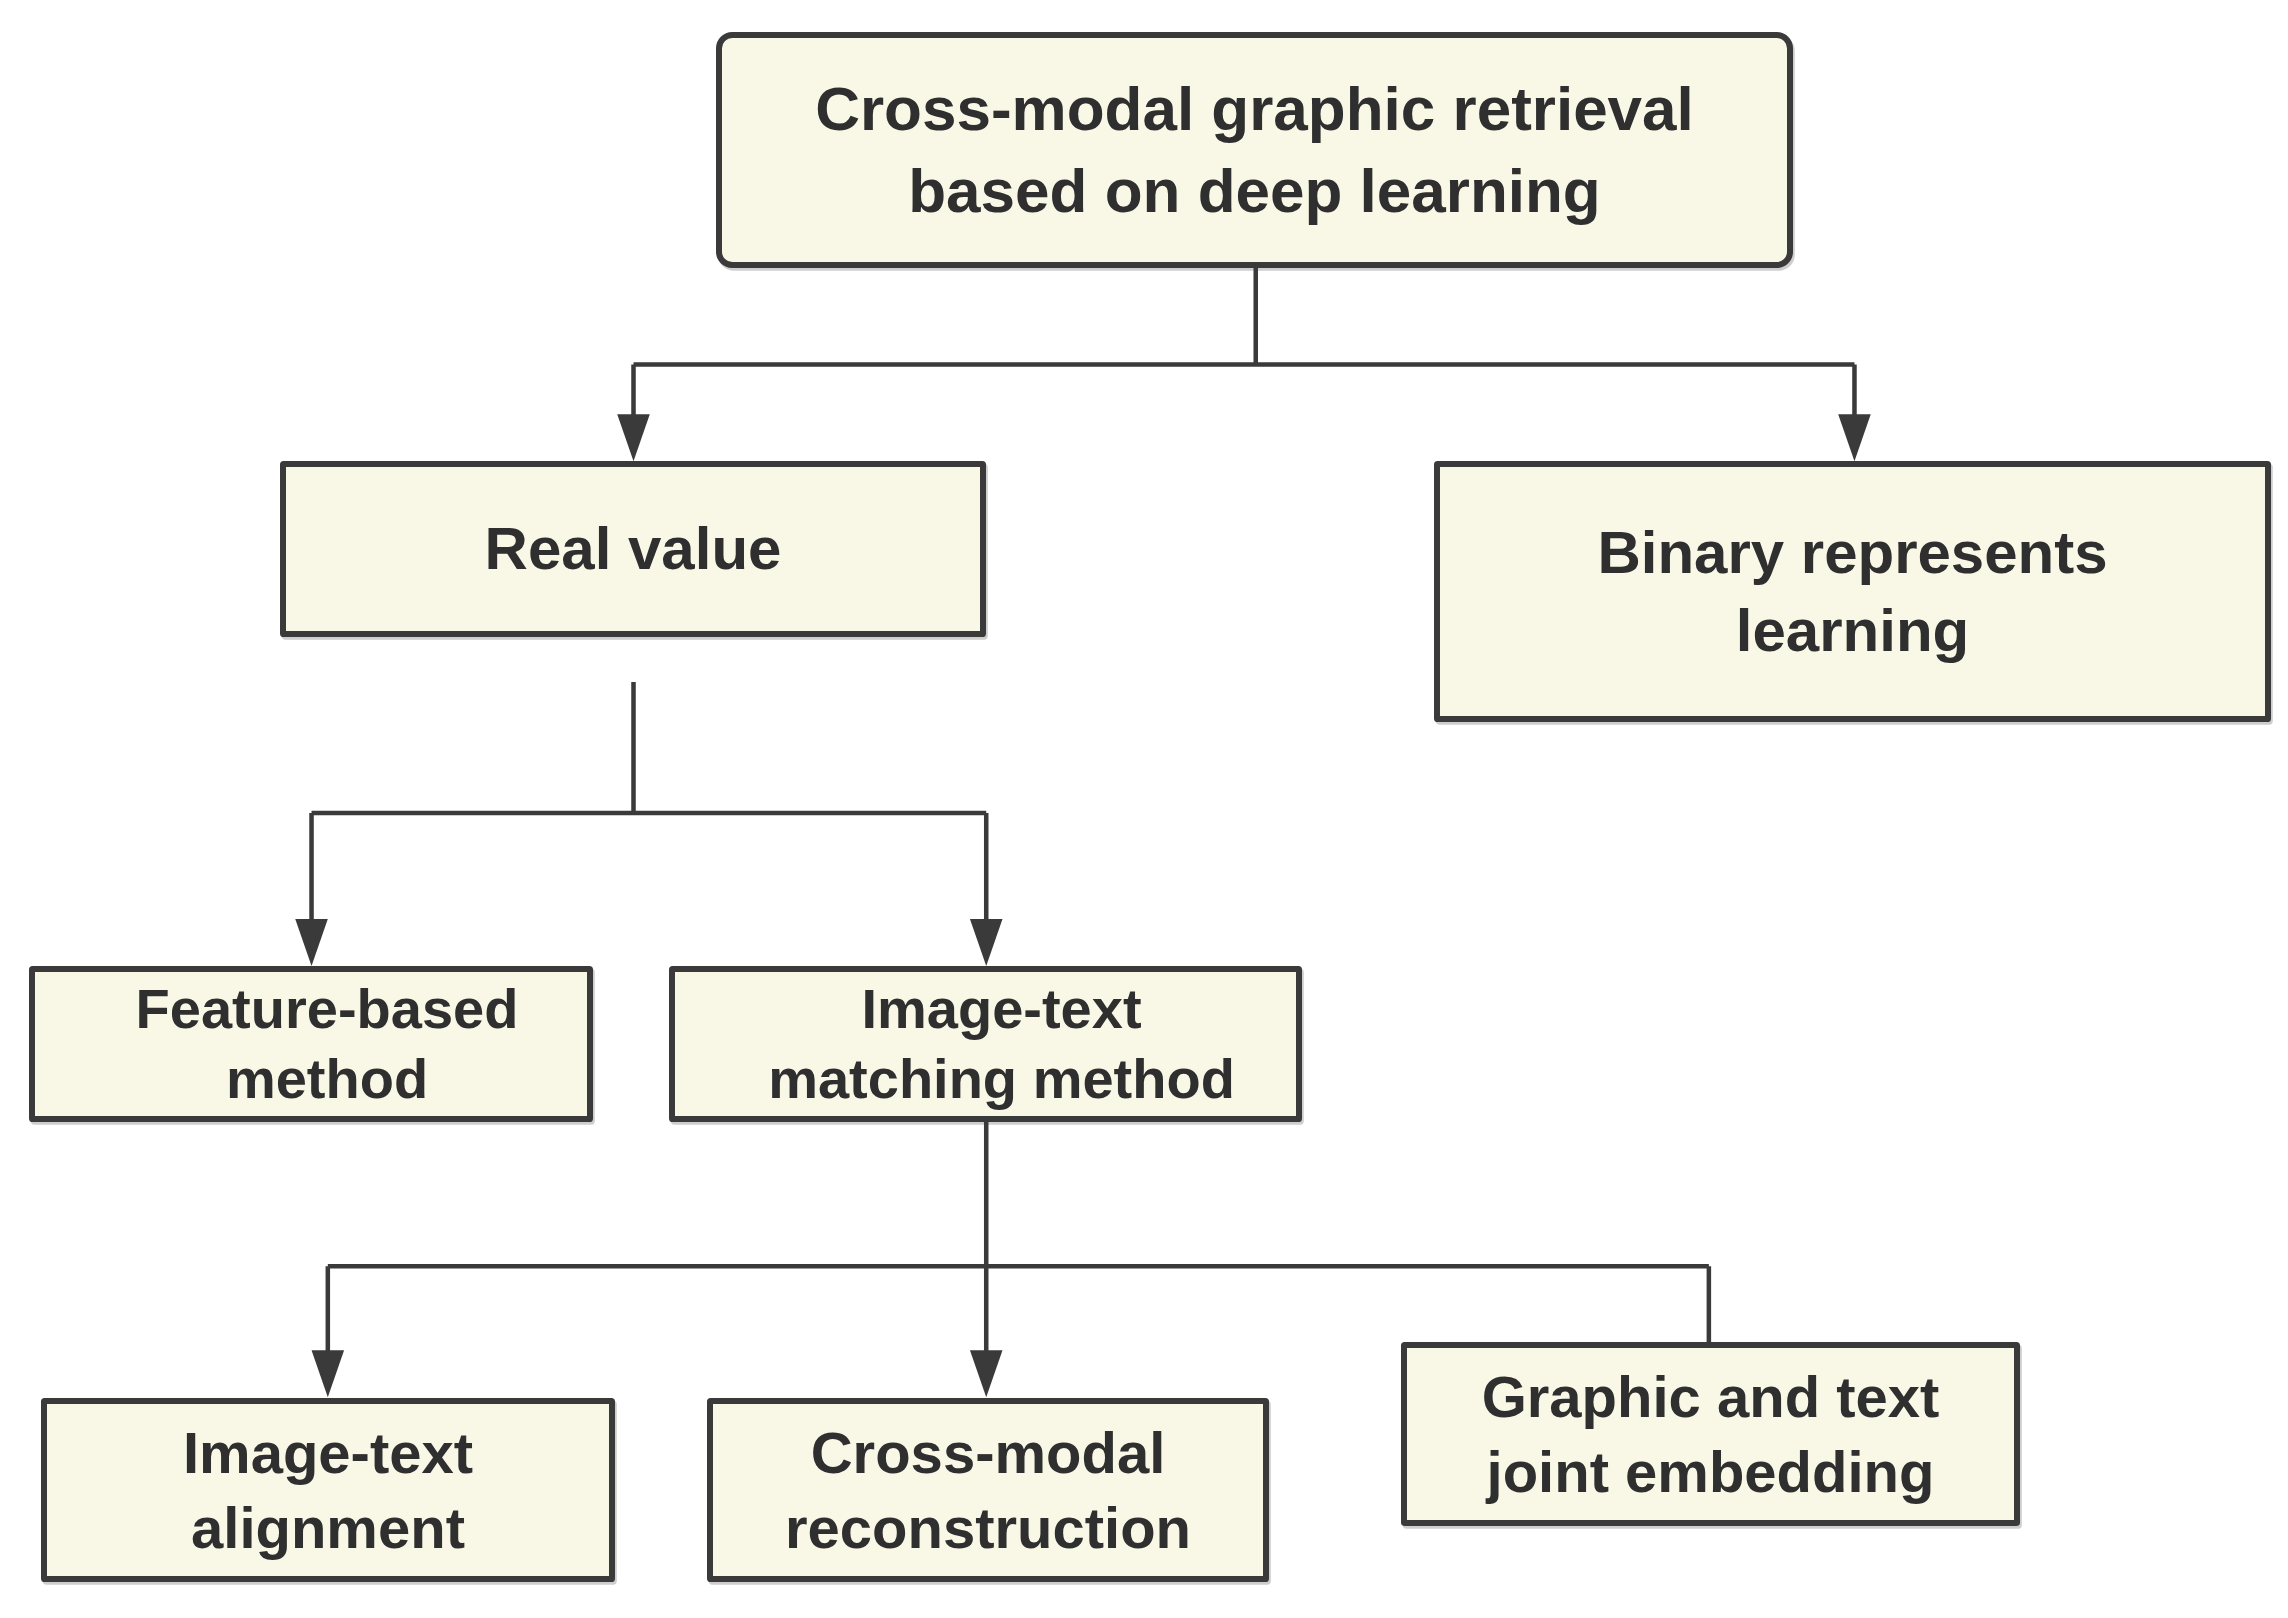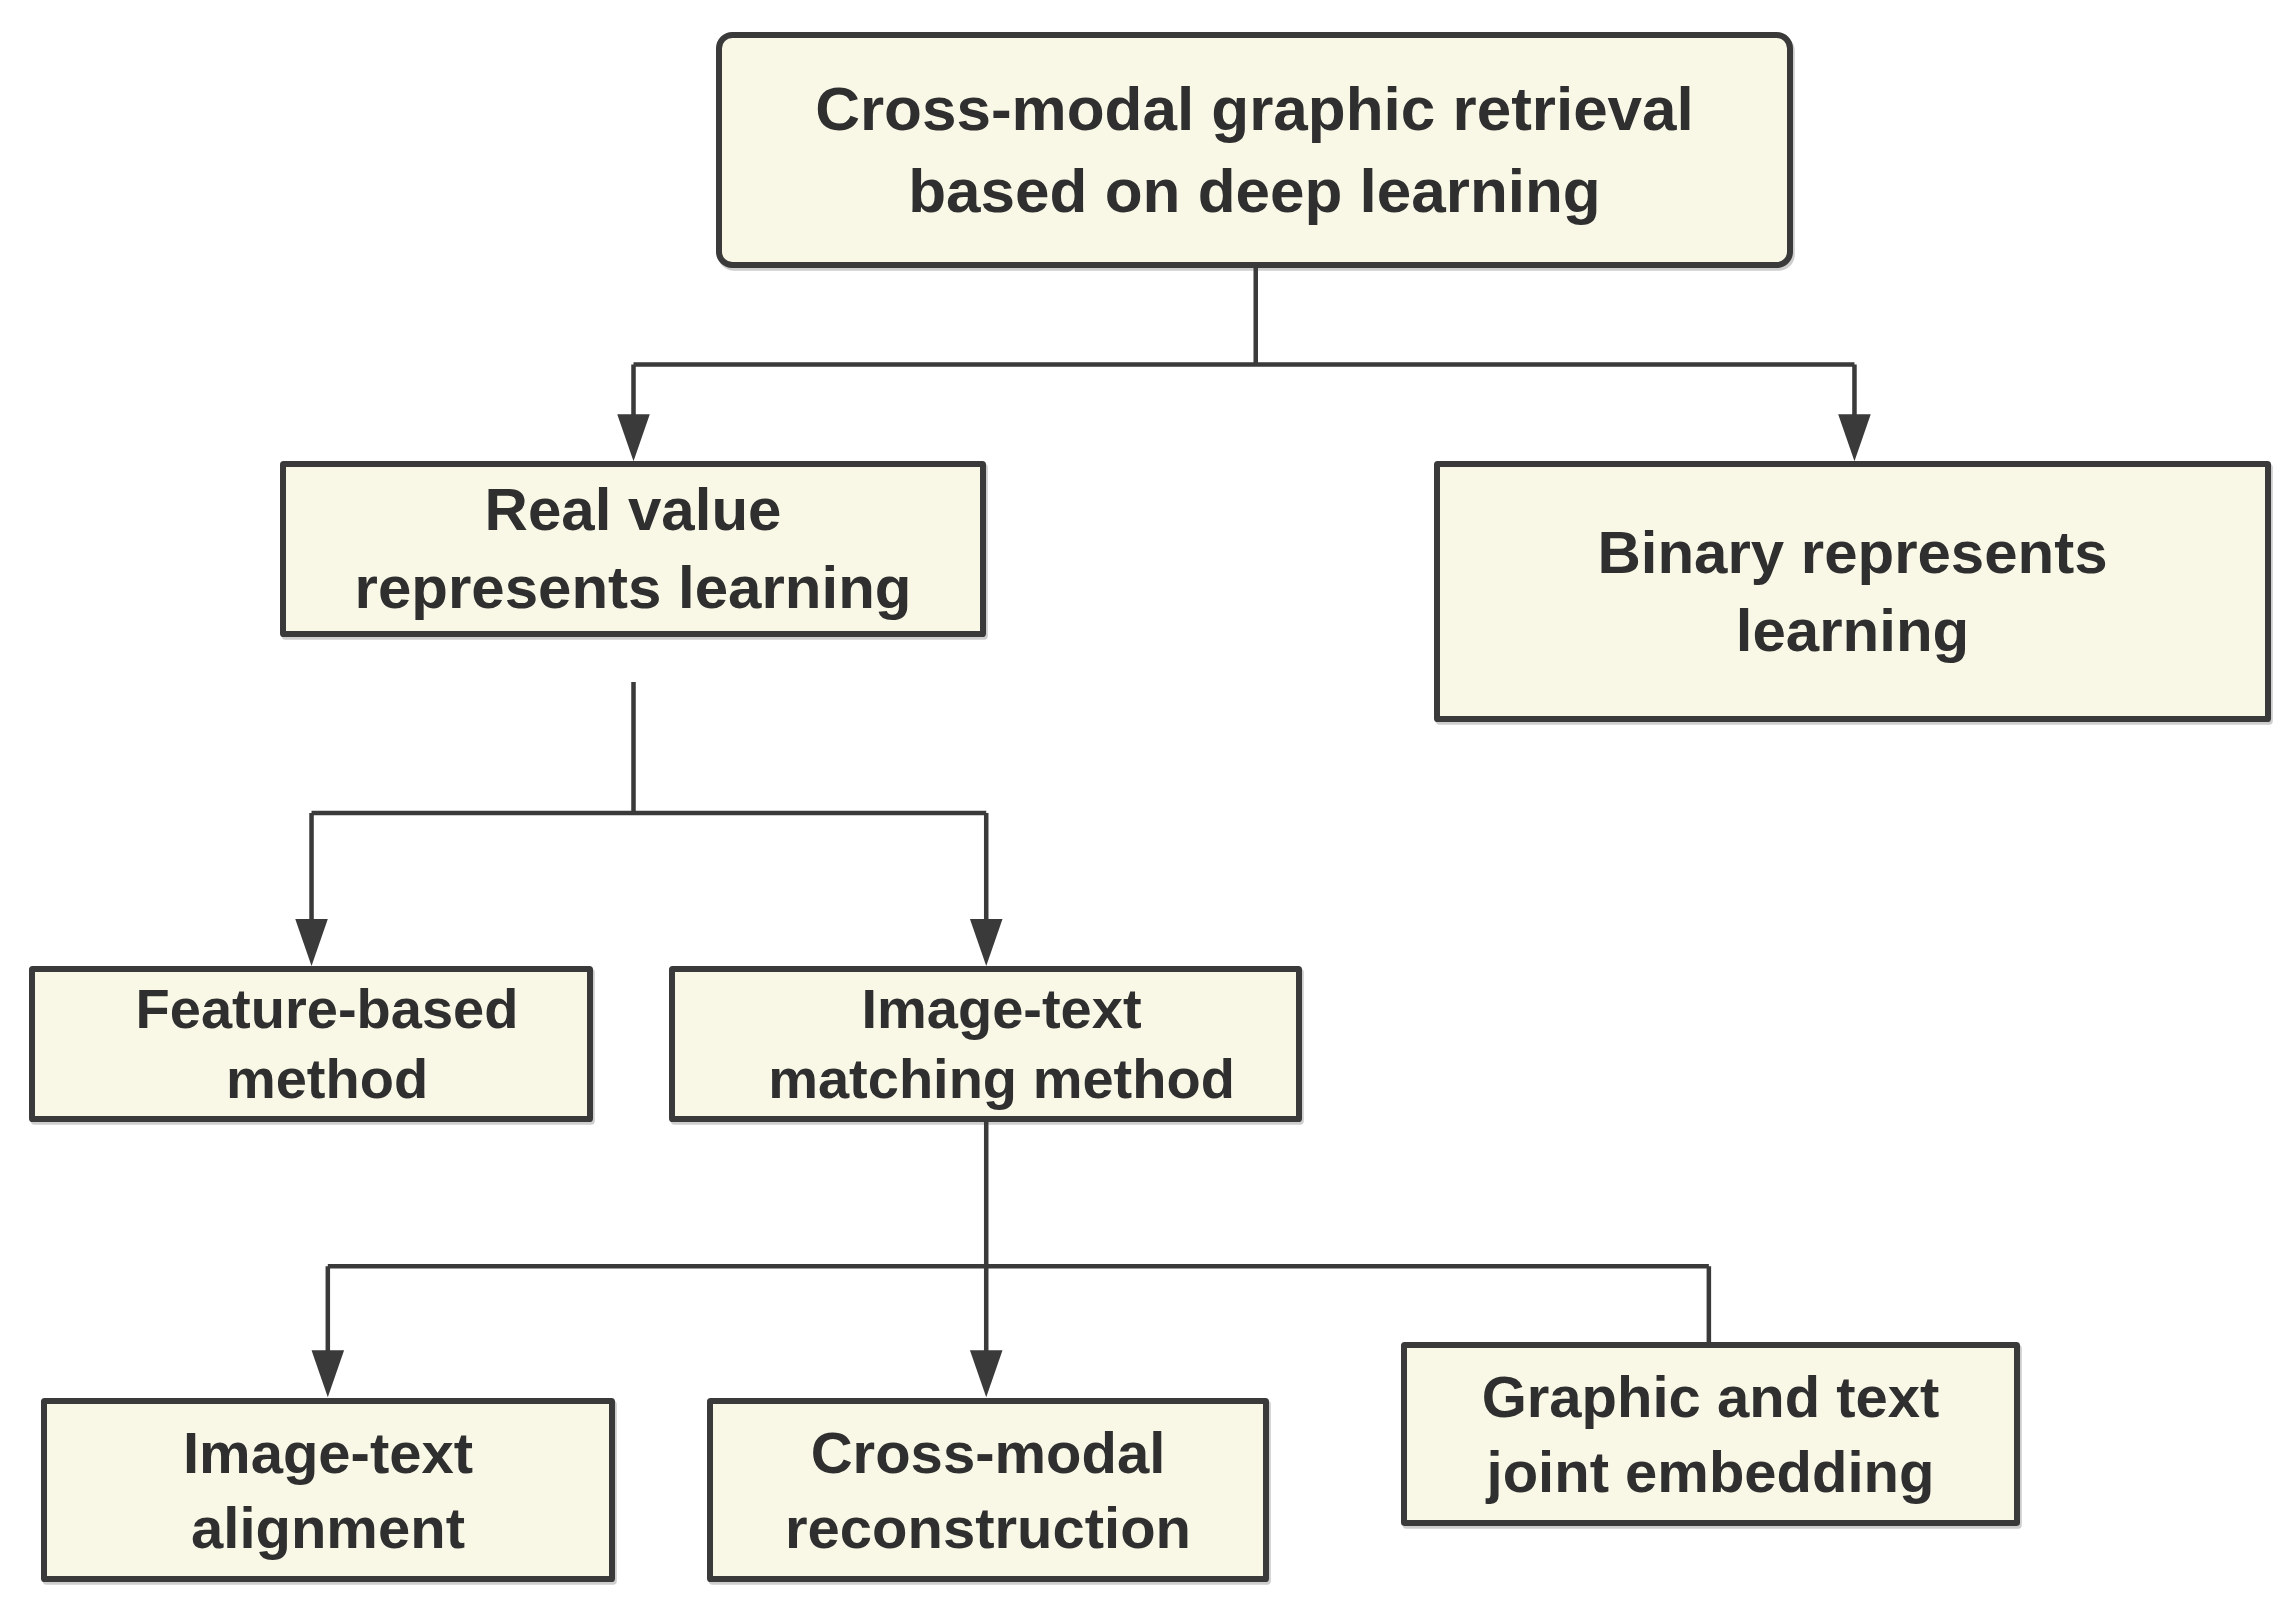--- a/index.html
+++ b/index.html
@@ -96,21 +96,20 @@
     </g>
   </svg>
 
   <div class="box lvl1 node-root">
     <span>Cross-modal graphic retrieval</span>
     <span>based on deep learning</span>
   </div>
 
   <div class="box lvl2 node-real-value">
     <span>Real value</span>
-    <span>represents learning</span>
   </div>
 
   <div class="box lvl2 node-binary">
     <span>Binary represents</span>
     <span>learning</span>
   </div>
 
   <div class="box lvl3 node-feature">
     <span>Feature-based</span>
     <span>method</span>

